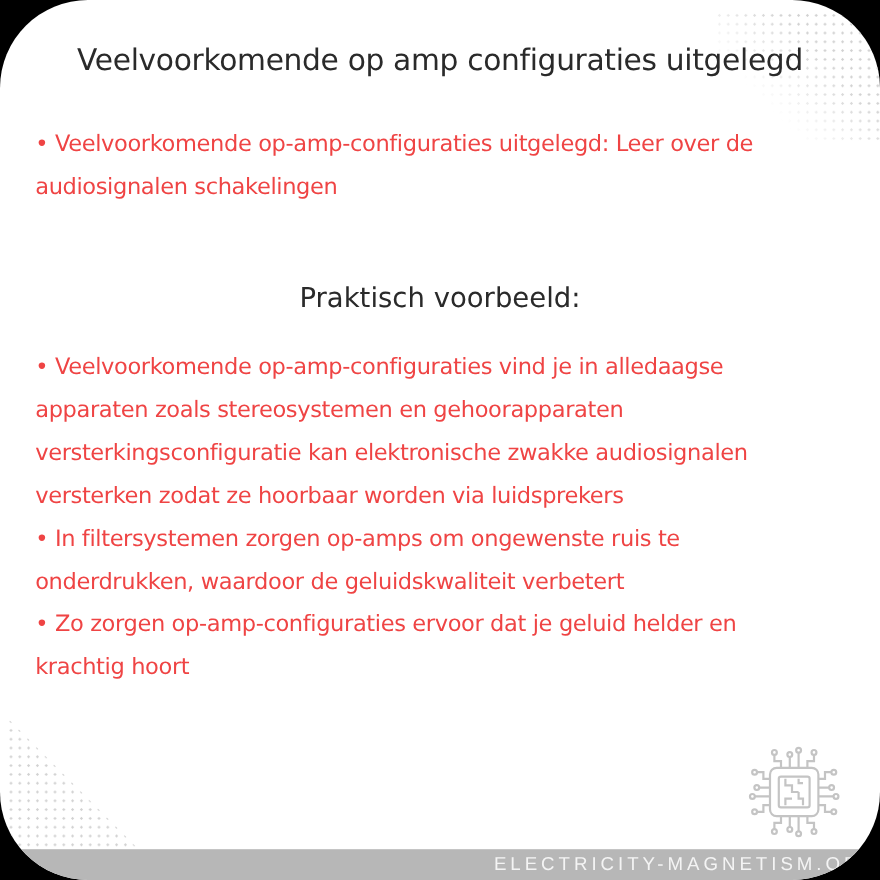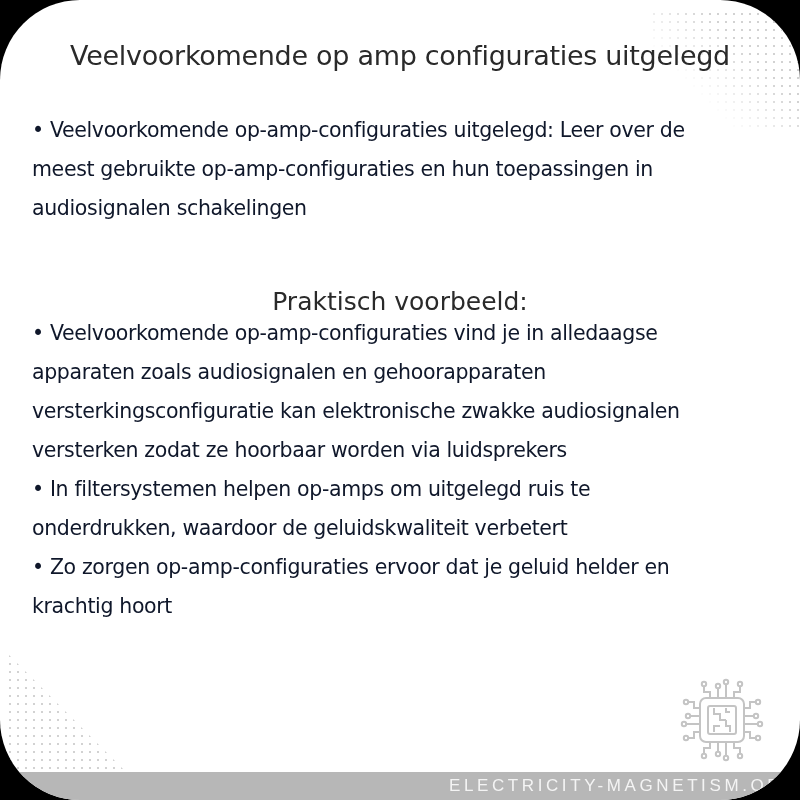--- a/index.html
+++ b/index.html
@@ -23,26 +23,26 @@
       background-image:radial-gradient(circle, #d2d2d2 1px, transparent 1.3px);
       background-size:8px 8px;
       clip-path:polygon(0 0, 0 100%, 100% 100%);
     }
     .title {
       position:absolute; left:0; right:0; top:40px; text-align:center;
       font-size:27px; color:#2a2a2a; letter-spacing:-0.3px;
     }
     .para {
       position:absolute; left:32px; right:40px; font-size:20.5px; line-height:39px;
-      color:#0f172a; letter-spacing:-0.35px;
+      color:#ef4444; letter-spacing:-0.35px;
     }
     .p-intro { top:111px; }
     .subhead {
       position:absolute; left:0; right:0; top:256px; text-align:center;
-      font-size:25px; color:#2a2a2a;margin-top:31px;
+      font-size:25px; color:#2a2a2a;
     }
     .p-list { top:314px; }
     .chip-icon {
       position:absolute; left:674px; top:676px; width:96px; height:88px;
     }
     .footer {
       position:absolute; left:0; right:0; top:772px; height:28px; background:#b7b7b7;
       text-align:right; color:#f4f4f4; font-size:17px; letter-spacing:3.6px; line-height:28px;
       font-family:"Liberation Sans",sans-serif;
     }
@@ -51,32 +51,31 @@
 <body>
 
 <div class="card">
   <div class="dots-tr"></div>
   <div class="dots-bl"></div>
 
   <div class="title">Veelvoorkomende op amp configuraties uitgelegd</div>
 
   <div class="para p-intro">
     <div>• Veelvoorkomende op-amp-configuraties uitgelegd: Leer over de</div>
-    <div>meest gebruikte op-amp-configuraties en hun toepassingen in</div>
     <div>audiosignalen schakelingen</div>
   </div>
 
   <div class="subhead">Praktisch voorbeeld:</div>
 
   <div class="para p-list">
     <div>• Veelvoorkomende op-amp-configuraties vind je in alledaagse</div>
-    <div>apparaten zoals audiosignalen en gehoorapparaten</div>
+    <div>apparaten zoals stereosystemen en gehoorapparaten</div>
     <div>versterkingsconfiguratie kan elektronische zwakke audiosignalen</div>
     <div>versterken zodat ze hoorbaar worden via luidsprekers</div>
-    <div>• In filtersystemen helpen op-amps om uitgelegd ruis te</div>
+    <div>• In filtersystemen zorgen op-amps om ongewenste ruis te</div>
     <div>onderdrukken, waardoor de geluidskwaliteit verbetert</div>
     <div>• Zo zorgen op-amp-configuraties ervoor dat je geluid helder en</div>
     <div>krachtig hoort</div>
   </div>
 
   <svg class="chip-icon" viewBox="0 0 96 88" fill="none" stroke="#c4c4c4" stroke-width="2">
     <rect x="26" y="22" width="44" height="44" rx="6"></rect>
     <rect x="34" y="30" width="28" height="28" rx="2"></rect>
     <path d="M40 32 v6 h6 v6 h6 M56 36 h-4 v-4 M40 56 v-6 h6 M56 56 v-6 h-4 v-6"></path>
 

